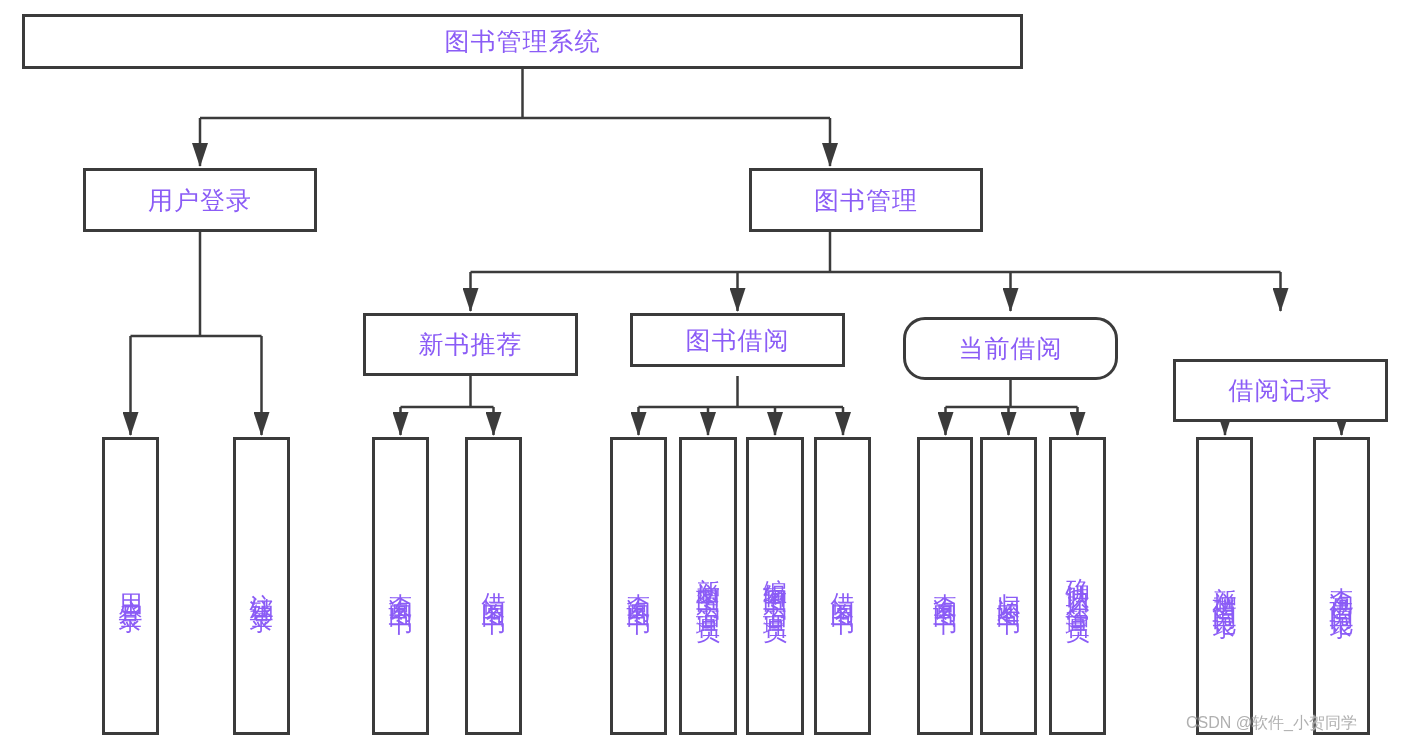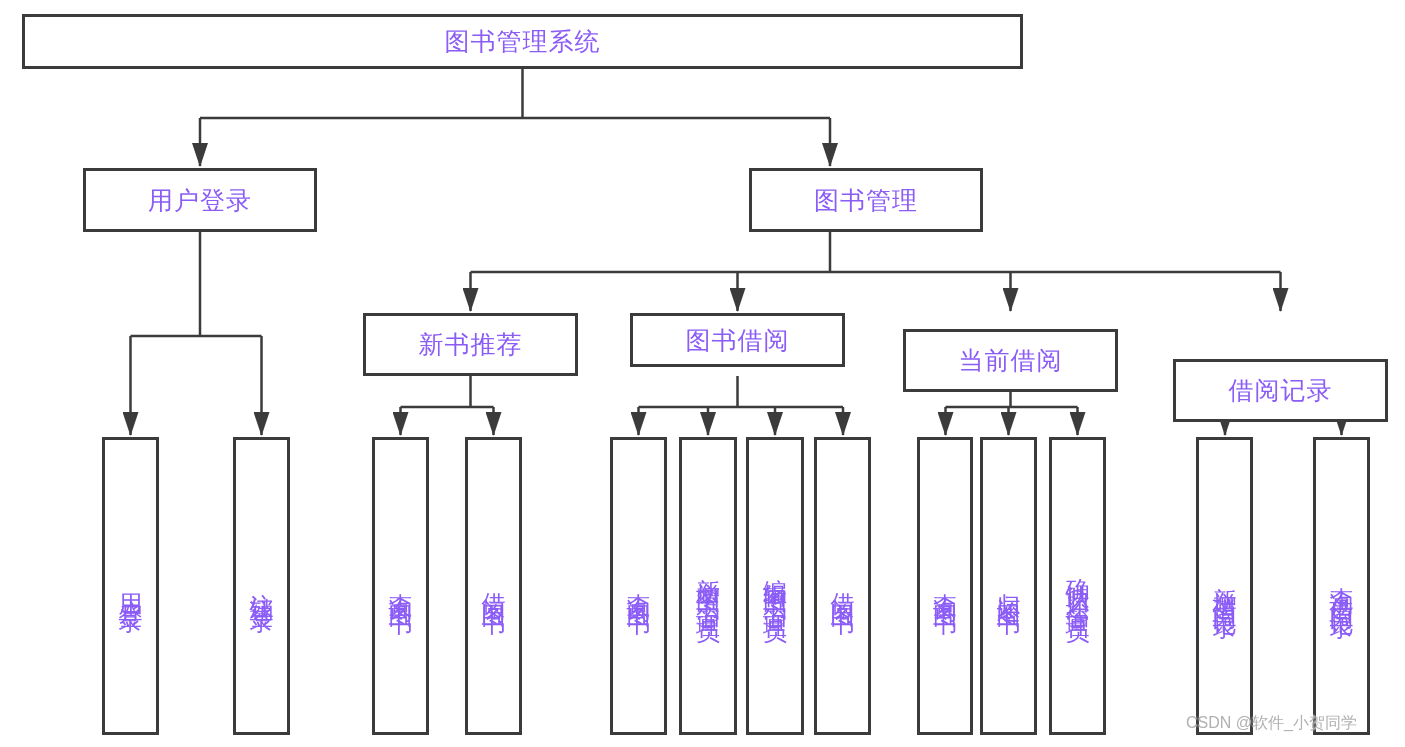--- a/index.html
+++ b/index.html
@@ -118,21 +118,21 @@
   <div class="node h" style="left:713px; top:168px; width:234px; height:64px;margin-left:36px;">
     <span>图书管理</span>
   </div>
 
   <div class="node h" style="left:363px; top:313px; width:215px; height:63px;">
     <span>新书推荐</span>
   </div>
   <div class="node h" style="left:630px; top:313px; width:215px; height:54px;">
     <span>图书借阅</span>
   </div>
-  <div class="node h" style="left:903px; top:329px; width:215px; height:63px;">
+  <div class="node h" style="left:903px; top:317px; width:215px; height:63px;border-radius:22px;">
     <span>当前借阅</span>
   </div>
   <div class="node h" style="left:1173px; top:313px; width:215px; height:63px;margin-top:46px;">
     <span>借阅记录</span>
   </div>
 
   <div class="node v" style="left:102px; top:437px; width:57px; height:298px;">
     <span>用户登录</span>
   </div>
   <div class="node v" style="left:233px; top:437px; width:57px; height:298px;">

